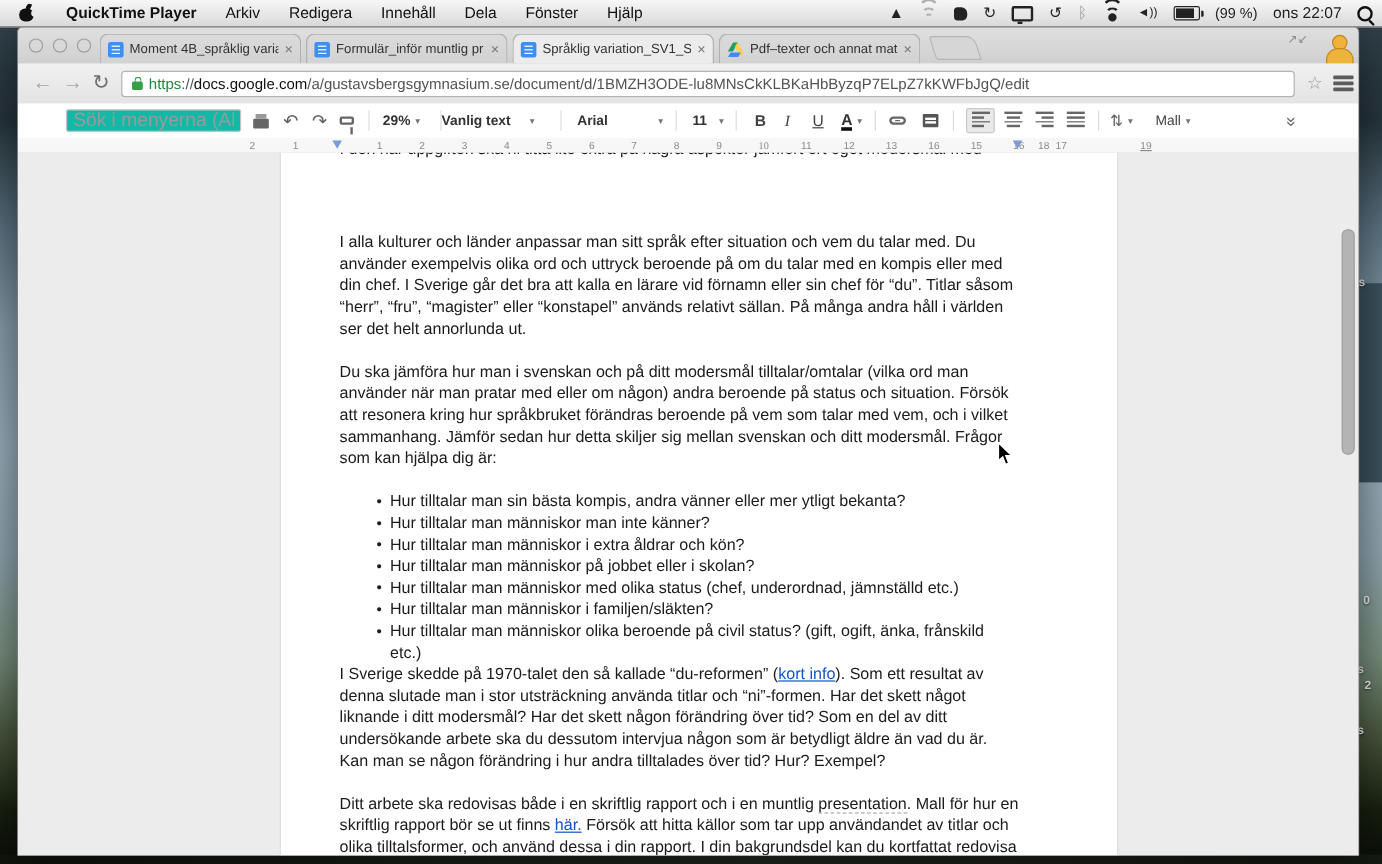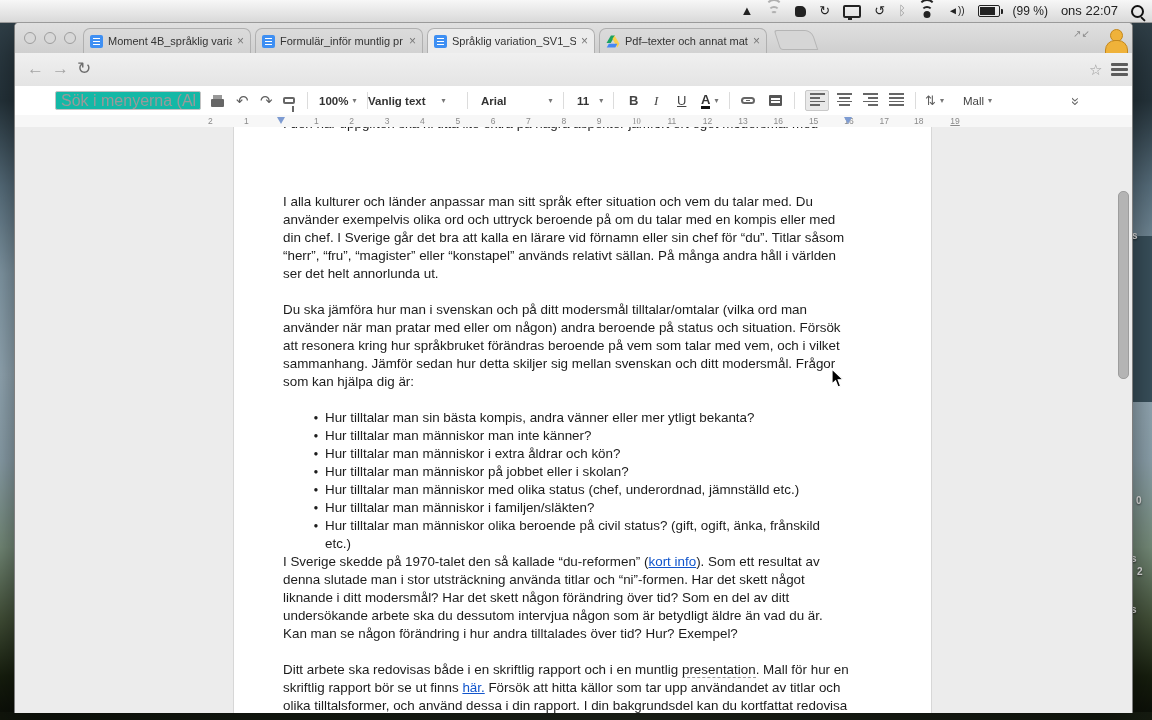--- a/index.html
+++ b/index.html
@@ -160,20 +160,34 @@
   <div id="wallpaper"></div>
   <div id="desk-band"></div>
   <span class="desk-frag" style="left:1132px;top:230px">s</span>
   <span class="desk-frag" style="left:1136px;top:495px">0</span>
   <span class="desk-frag" style="left:1131px;top:553px">s</span>
   <span class="desk-frag" style="left:1137px;top:566px">2</span>
   <span class="desk-frag" style="left:1131px;top:604px">s</span>
   <div id="bottom-strip"></div>
 
   <div id="menubar">
+    <div class="mb-left">
+      <div id="apple-logo">
+          <i class="body"></i>
+          <i class="bite"></i>
+          <i class="leaf"></i>
+        </div>
+      <span class="mb-item mb-app">QuickTime Player</span>
+      <span class="mb-item">Arkiv</span>
+      <span class="mb-item">Redigera</span>
+      <span class="mb-item">Innehåll</span>
+      <span class="mb-item">Dela</span>
+      <span class="mb-item">Fönster</span>
+      <span class="mb-item">Hjälp</span>
+    </div>
     <div class="mb-right">
       <span class="st">▲</span>
       <span class="wifi-ic wifi-dim mono-shape">
           <i class="a1"></i>
           <i class="a2"></i>
           <i class="a3"></i>
         </span>
       <span class="evernote-ic mono-shape"></span>
       <span class="st">↻</span>
       <span class="display-ic mono-shape"></span>
@@ -231,40 +245,44 @@
           <i class="head"></i>
           <i class="bodyy"></i>
         </div>
     </div>
 
     <div id="urlrow">
       <span class="navbtn dis" style="left:12px">←</span>
       <span class="navbtn dis" style="left:37px">→</span>
       <span class="navbtn" style="left:62px">↻</span>
     </div>
+    <div id="omnibox">
+      <span class="lock-ic"></span>
+      <span style="flex:0 0 auto"><span class="u-scheme">https</span><span class="u-path">://</span><span class="u-domain">docs.google.com</span><span class="u-path">/a/gustavsbergsgymnasium.se/document/d/1BMZH3ODE-lu8MNsCkKLBKaHbByzqP7ELpZ7kKWFbJgQ/edit</span></span>
+    </div>
     <span id="star-ic" style="left:1074px">☆</span>
     <div id="chrome-menu" style="left:1096px">
         <i></i>
         <i></i>
         <i></i>
       </div>
 
     <div id="dtoolbar">
       <input id="menu-search" placeholder="Sök i menyerna (Alt /)" style="">
       <div class="tb" style="left:196px">
           <span class="print-ic"></span>
         </div>
       <div class="tb tb-glyph" style="left:221px">↶</div>
       <div class="tb tb-glyph" style="left:245px">↷</div>
       <div class="tb" style="left:268px">
           <span class="roller-ic"></span>
         </div>
       <span class="tb-sep" style="left:292px"></span>
       <div class="tb" style="left:304px">
-          <span class="tb-txt">100%</span>
+          <span class="tb-txt">29%</span>
           <span class="tb-caret">▾</span>
         </div>
       <span class="tb-sep" style="left:352px"></span>
       <div class="tb" style="left:353px">
           <span class="tb-txt">Vanlig text</span>
           <span class="tb-caret" style="margin-left:16px">▾</span>
         </div>
       <span class="tb-sep" style="left:452px"></span>
       <div class="tb" style="left:466px">
           <span class="tb-txt">Arial</span>
@@ -351,21 +369,21 @@
           <span class="rnum" style="left: 546.45px;">8</span>
           <span class="rnum" style="left: 581.8px;">9</span>
           <span class="rnum" style="left: 617.15px; font-family: Liberation Serif, serif;">10</span>
           <span class="rnum" style="left: 652.5px;">11</span>
           <span class="rnum" style="left: 687.85px;">12</span>
           <span class="rnum" style="left: 723.2px;">13</span>
           <span class="rnum" style="left: 758.55px;">16</span>
           <span class="rnum" style="left: 793.9px;">15</span>
           <span class="rnum" style="left: 829.25px;">16</span>
           <span class="rnum" style="left: 864.6px;">17</span>
-          <span class="rnum" style="left: 899px;">18</span>
+          <span class="rnum" style="left: 850px;">18</span>
           <span class="rnum" style="left: 935.3px; text-decoration: underline;">19</span>
         </div>
       <span class="rtri" style="left:262px"></span>
       <span class="rtri" style="left:829px"></span>
     </div>
 
     <div id="docarea">
       <div id="page">
 
         <div class="clipwrap">

